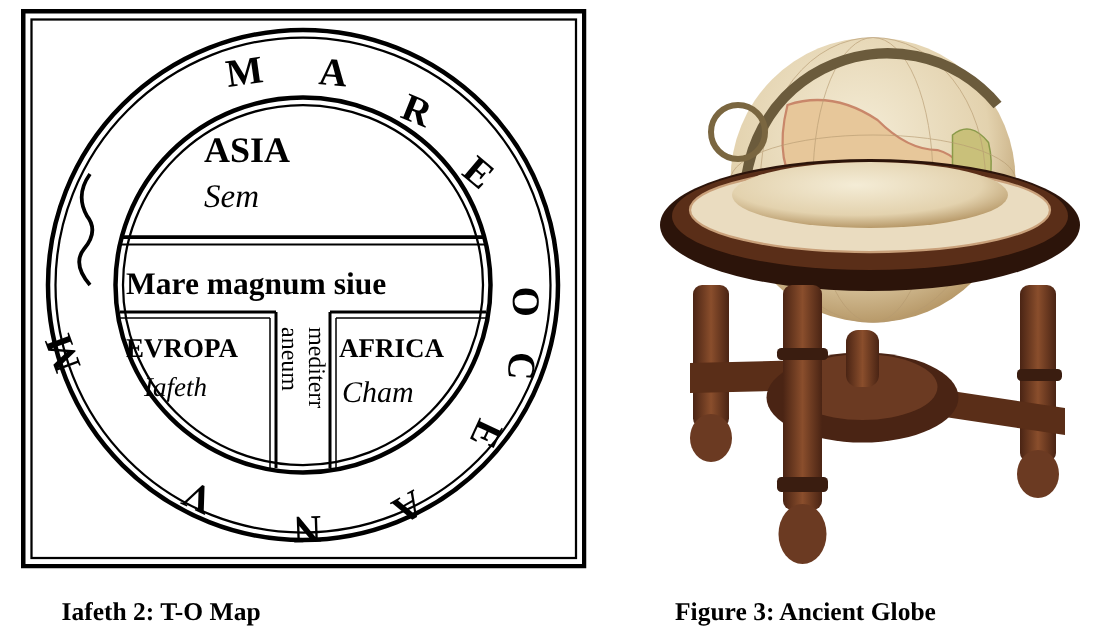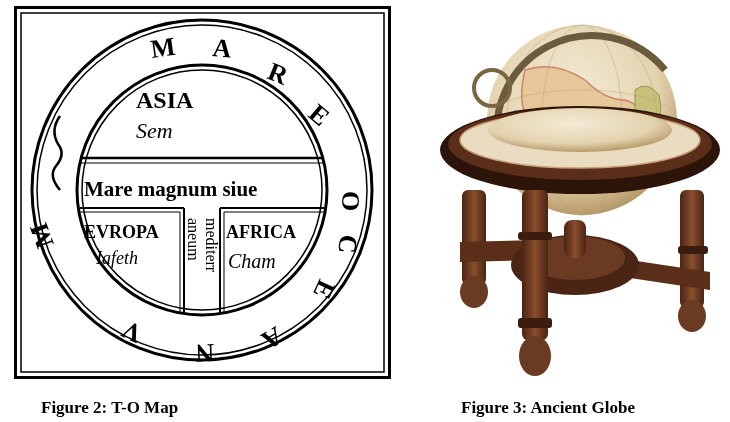--- a/index.html
+++ b/index.html
@@ -4,21 +4,21 @@
   <style>
     html, body { margin: 0; padding: 0; background: #ffffff; }
     body { width: 730px; height: 422px; position: relative; overflow: hidden;
            font-family: "Liberation Serif", serif; }
     .figure { position: absolute; }
     #fig-to { left: 14px; top: 6px; width: 377px; height: 373px; }
     #fig-globe { left: 430px; top: 10px; width: 300px; height: 372px; }
     .caption { position: absolute; font-family: "Liberation Serif", serif;
                font-weight: bold; font-size: 17px; color: #000; white-space: nowrap; }
     #cap-to { left: 41px; top: 398px; }
-    #cap-globe { left: 461px; top: 398px; }
+    #cap-globe { left: 450px; top: 398px; }
     svg text { font-family: "Liberation Serif", serif; }
   </style>
 </head>
 <body>
 
 <div id="fig-to" class="figure">
   <svg width="377" height="373" viewBox="0 0 377 373">
 
     <rect x="1.5" y="1.5" width="374" height="370" fill="#fff" stroke="#000" stroke-width="3"></rect>
     <rect x="7" y="7" width="363" height="359" fill="none" stroke="#000" stroke-width="1.5"></rect>
@@ -128,14 +128,14 @@
     <g>
       <rect x="92" y="180" width="26" height="150" rx="6" fill="url(#wood)"></rect>
       <rect x="88" y="222" width="34" height="8" rx="3" fill="#3a1d10"></rect>
       <rect x="88" y="308" width="34" height="10" rx="3" fill="#3a1d10"></rect>
       <ellipse cx="105" cy="346" rx="16" ry="20" fill="#6b3a22"></ellipse>
       <rect x="248" y="236" width="30" height="8" rx="3" fill="#3a1d10"></rect>
     </g>
   </svg>
 </div>
 
-<div id="cap-to" class="caption">Figure 2: T-O Map</div>
+<div id="cap-to" class="caption">Iafeth 2: T-O Map</div>
 <div id="cap-globe" class="caption">Figure 3: Ancient Globe</div>
 
 </body></html>

